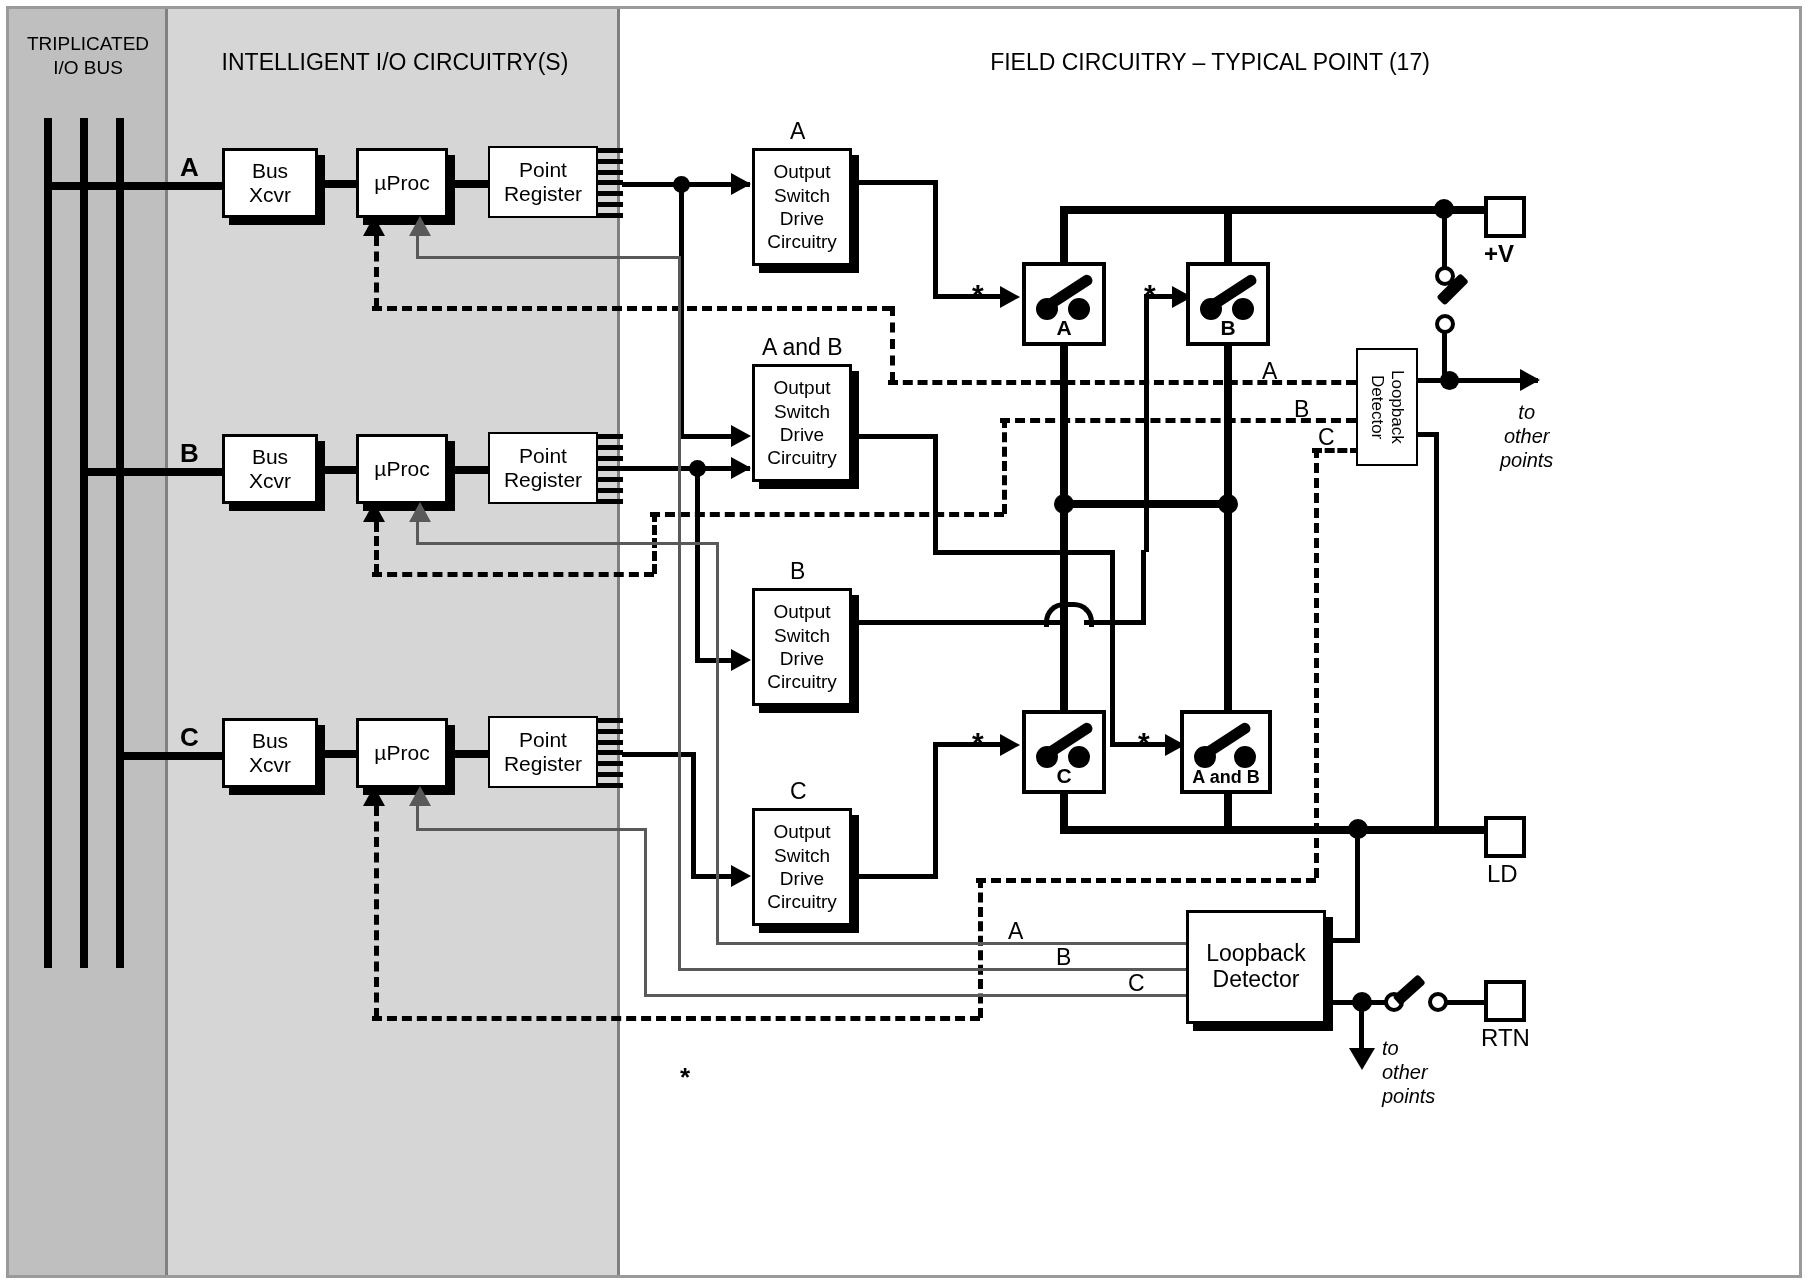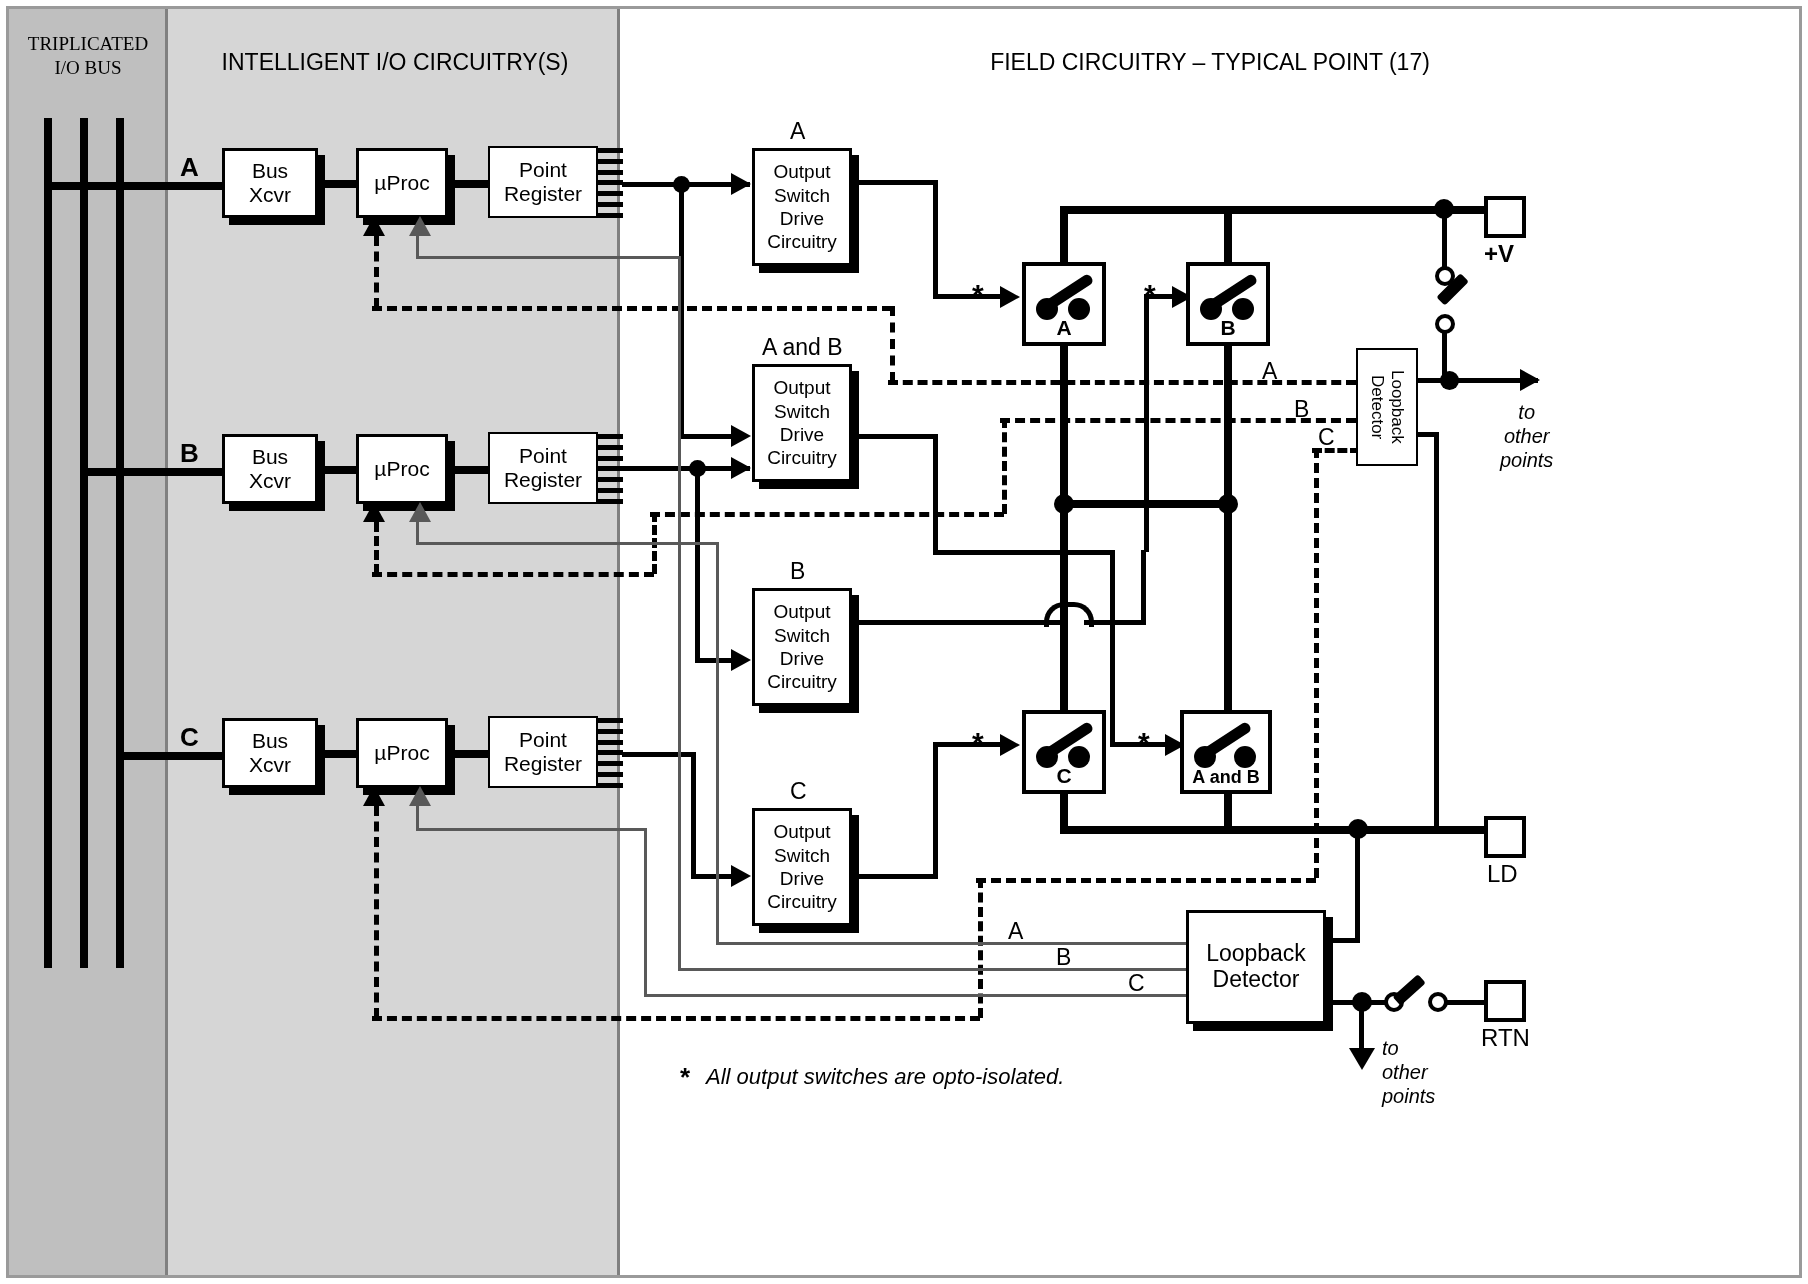--- a/index.html
+++ b/index.html
@@ -8,21 +8,21 @@
 
   
   .panel{position:absolute;box-sizing:border-box;}
   #bus-panel{left:8px;top:8px;width:160px;height:1268px;background:#bfbfbf;border-right:3px solid #808080;}
   #ctrl-panel{left:168px;top:8px;width:452px;height:1268px;background:#d6d6d6;border-right:3px solid #808080;}
   #field-panel{left:620px;top:8px;width:1180px;height:1268px;background:#ffffff;}
   #outer-frame{left:6px;top:6px;width:1796px;height:1272px;border:3px solid #9a9a9a;}
 
   
   .hdr{position:absolute;text-align:center;color:#000;line-height:1.25;}
-  #hdr-bus{left:10px;top:32px;width:156px;font-size:19px;font-family:Liberation Serif, serif;}
+  #hdr-bus{left:10px;top:32px;width:156px;font-size:19px;}
   #hdr-ctrl{left:170px;top:48px;width:450px;font-size:23px;}
   #hdr-field{left:630px;top:48px;width:1160px;font-size:23px;}
 
   
   .box{position:absolute;box-sizing:border-box;background:#fff;border:3px solid #000;
        display:flex;align-items:center;justify-content:center;text-align:center;
        font-size:21px;line-height:1.12;color:#000;z-index:6;}
   .box.sh{box-shadow:7px 7px 0 0 #000;}
   .box.thin{border-width:2px;box-shadow:none;}
 
@@ -389,15 +389,14 @@
     <div>points</div>
   </div>
   <div class="odot" style="left:1384px;top:992px;width:20px;height:20px;"></div>
   <div class="knife" style="left:1396px;top:994px;transform:rotate(-42deg);transform-origin:2px 6px;"></div>
   <div class="odot" style="left:1428px;top:992px;width:20px;height:20px;"></div>
   <div class="w wh" style="left:1446px;top:1000px;width:40px;"></div>
   <div class="box" style="left:1484px;top:980px;width:42px;height:42px;border-width:4px;box-shadow:none;"></div>
   <div class="lab" style="left:1481px;top:1024px;font-size:24px;">RTN</div>
 
   <div class="footnote" style="left:680px;top:1062px;font-style:normal;font-size:26px;font-weight:bold;">*</div>
-  <div class="footnote" style="left:706px;top:1064px;">All output switches are opto-isolated.</div>
 
 </div>
 
 </body></html>

